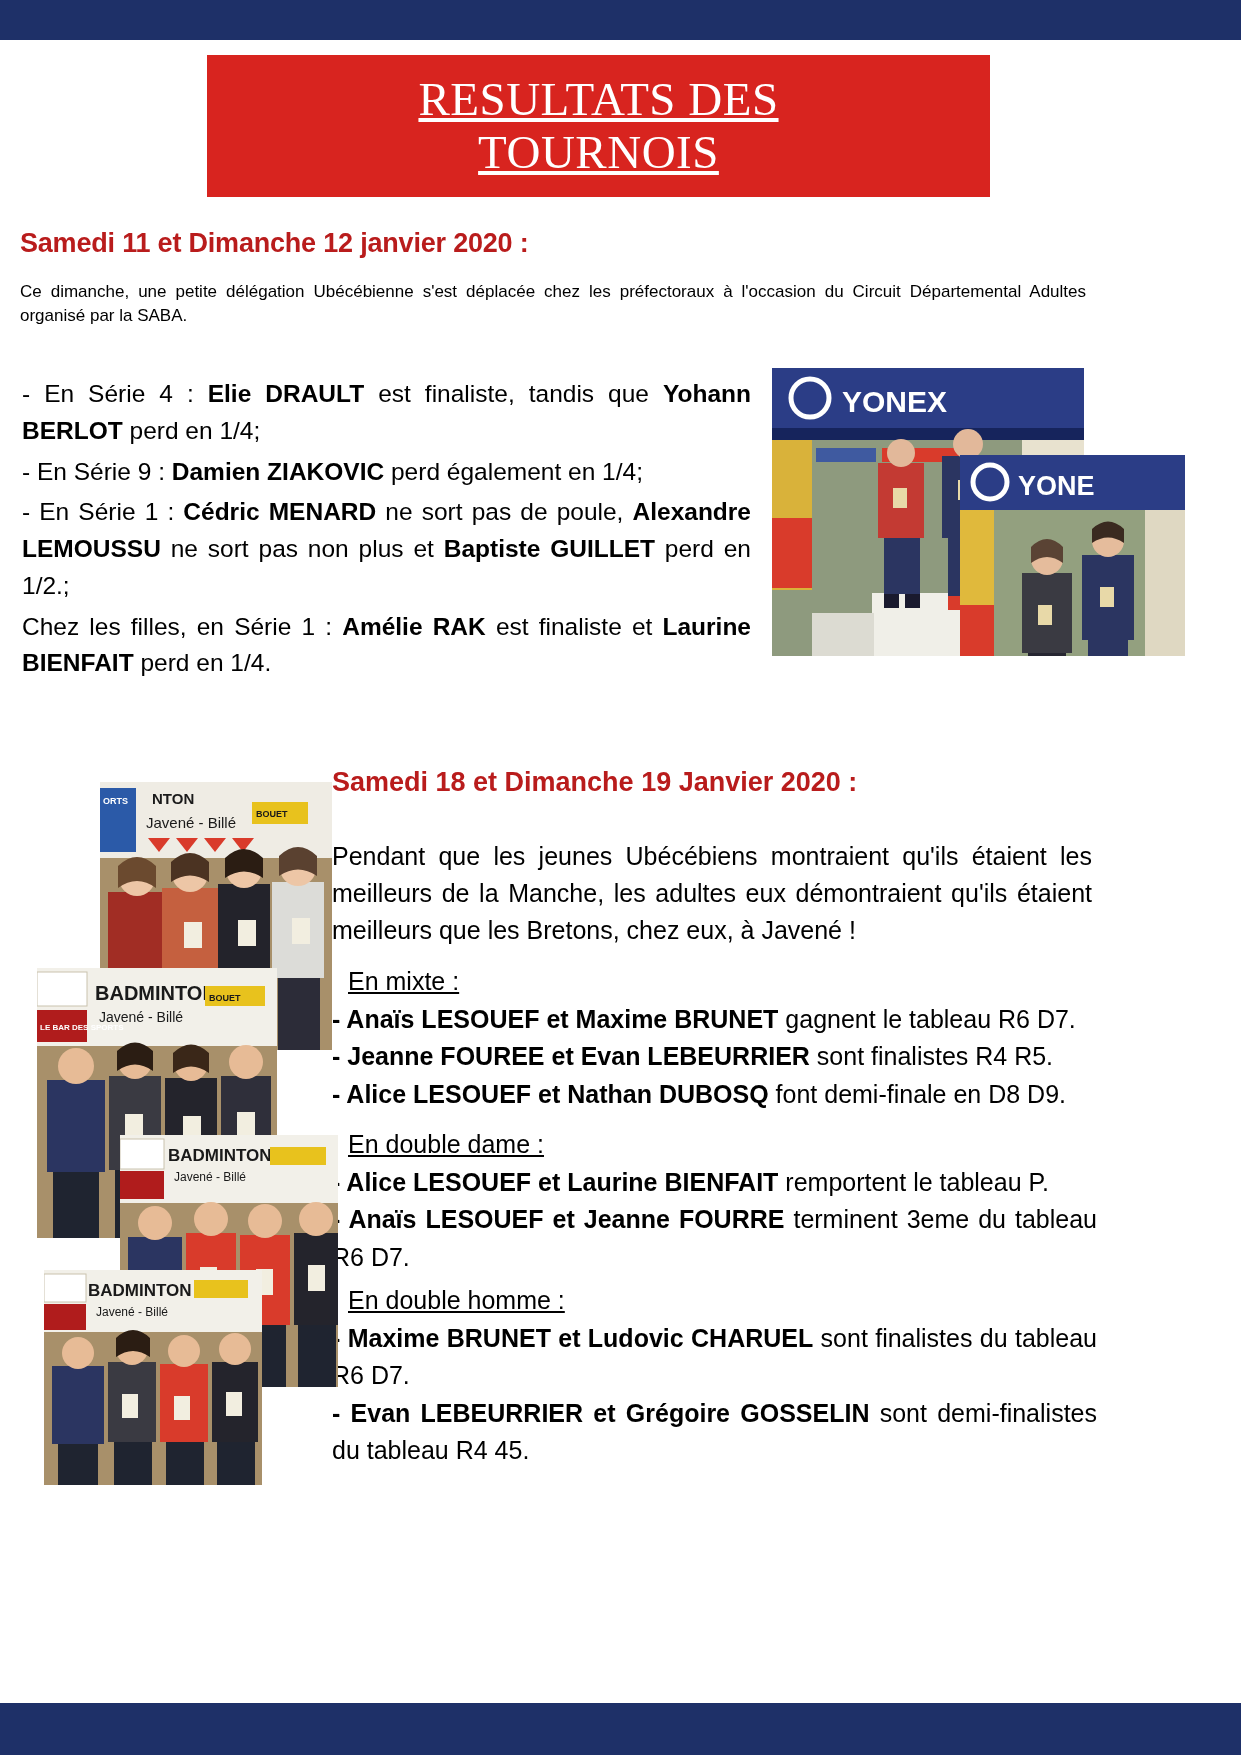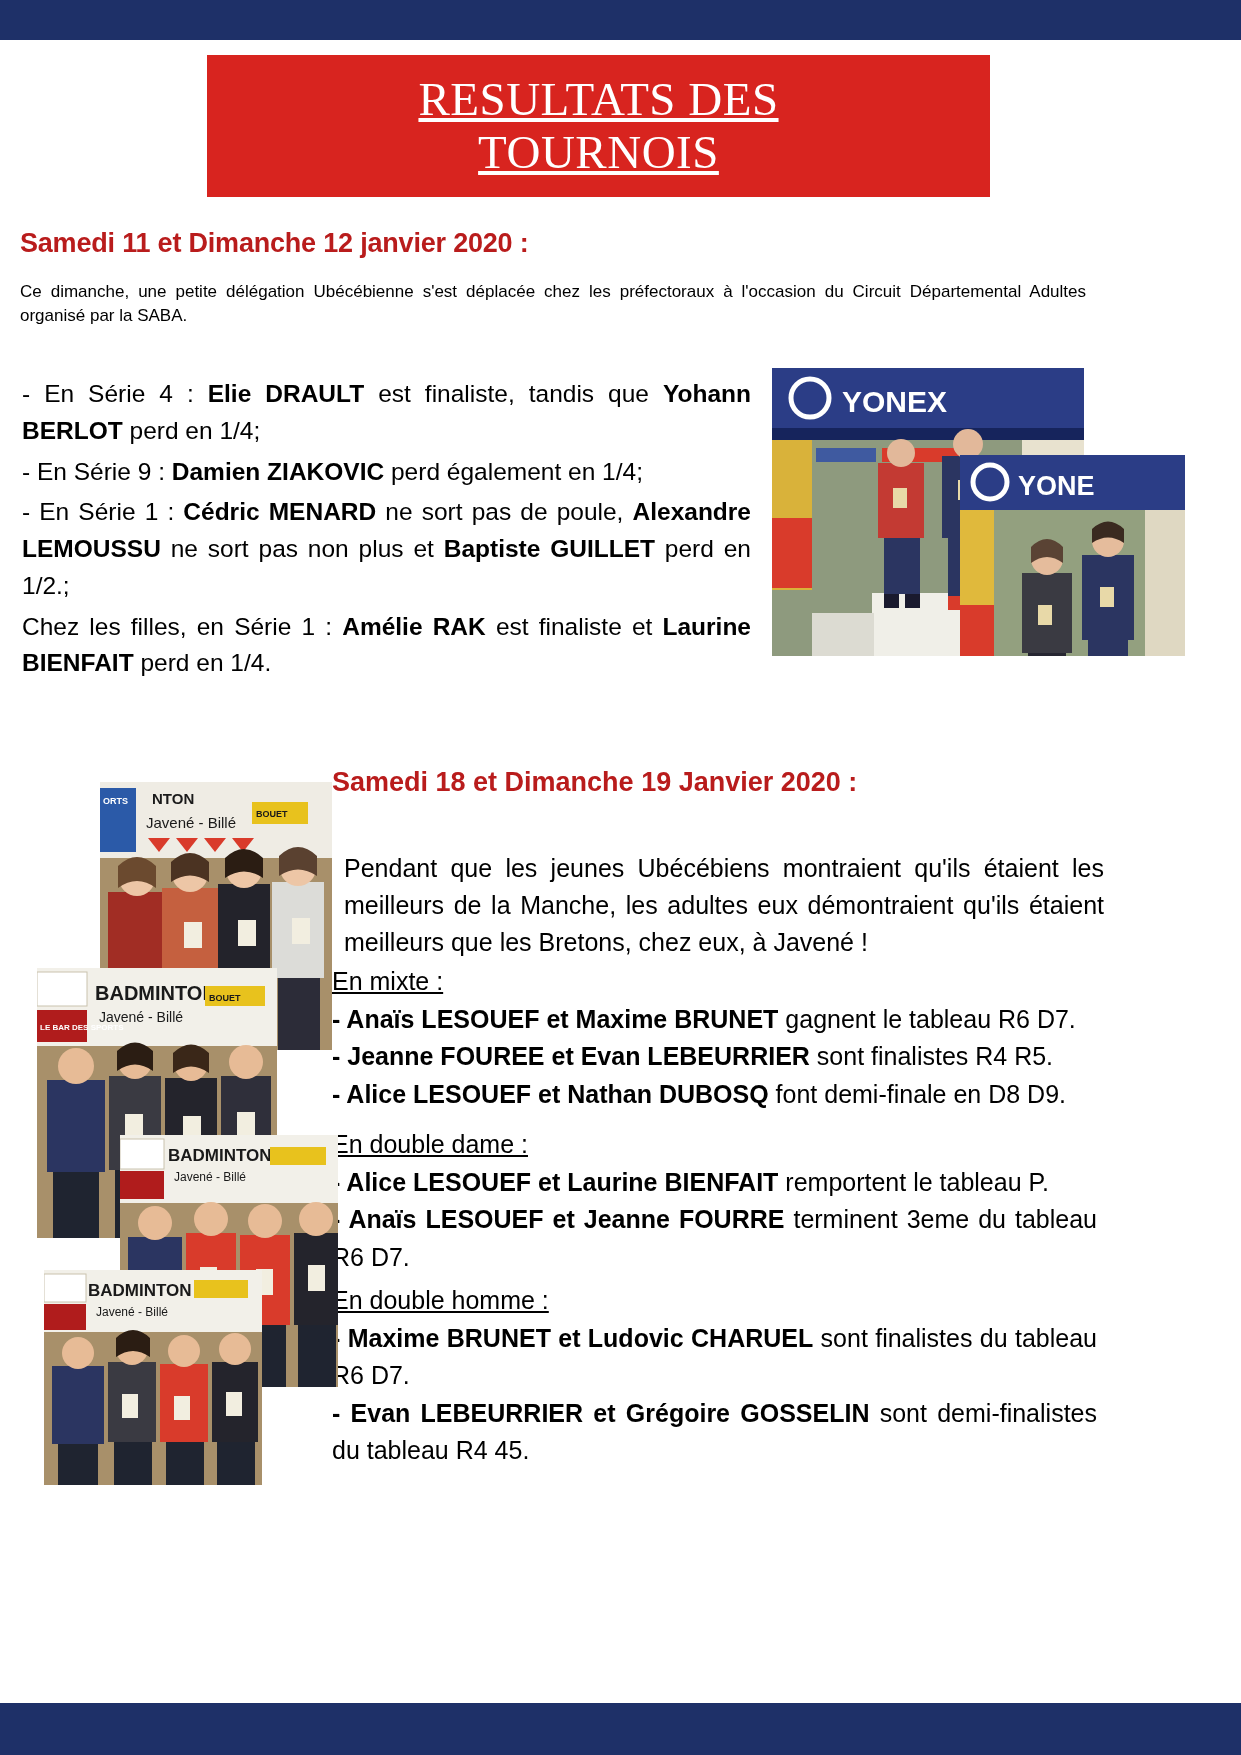--- a/index.html
+++ b/index.html
@@ -70,24 +70,24 @@
   #photo4 { left:37px; top:968px; width:240px; height:270px; }
   #photo5 { left:120px; top:1135px; width:218px; height:252px; }
   #photo6 { left:44px; top:1270px; width:218px; height:215px; }
 
   #head2 {
     position:absolute; left:332px; top:767px;
     font-size:27px;
   }
   #intro2 {
     position:absolute; left:332px; top:838px; width:760px;
-    font-size:25px; line-height:1.47; text-align:justify; margin:12px;
+    font-size:25px; line-height:1.47; text-align:justify; margin:0;
   }
   .sub {
-    font-size:25px; line-height:1.5; margin:0;
+    font-size:25px; line-height:1.5; margin:0;padding-left:16px;
   }
   .sub-title { text-decoration:underline; }
   #blk-mixte  { position:absolute; left:332px; top:963px; width:765px; }
   #blk-dame   { position:absolute; left:332px; top:1126px; width:765px; }
   #blk-homme  { position:absolute; left:332px; top:1282px; width:765px; }
   .blk p { margin:0; font-size:25px; line-height:1.5; text-align:justify; }
   b { font-weight:bold; }
 </style>
 </head>
 <body>

